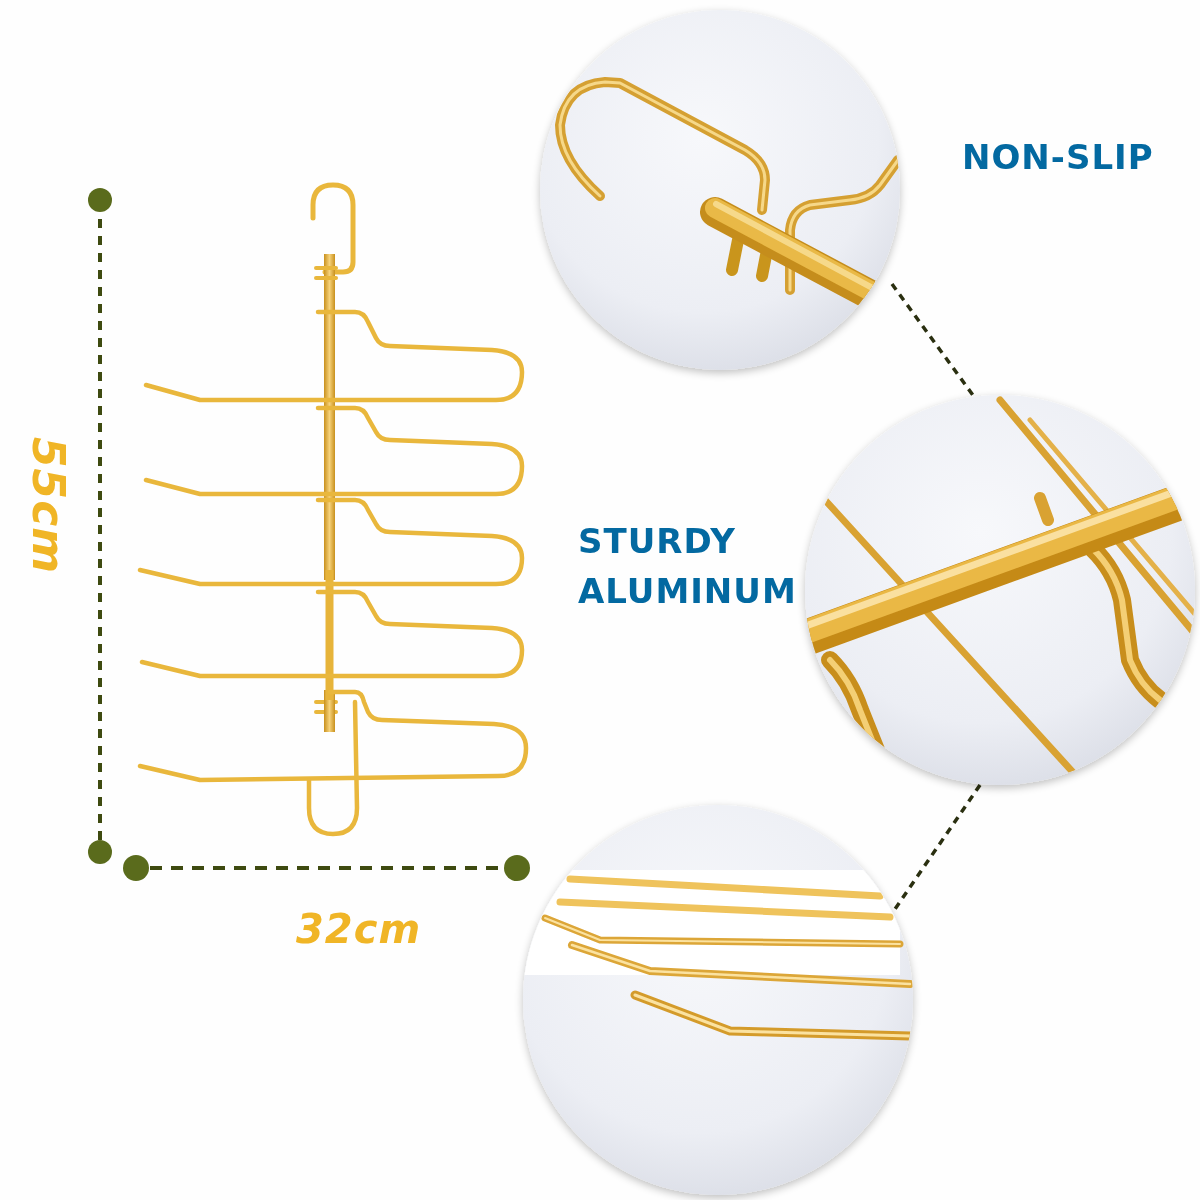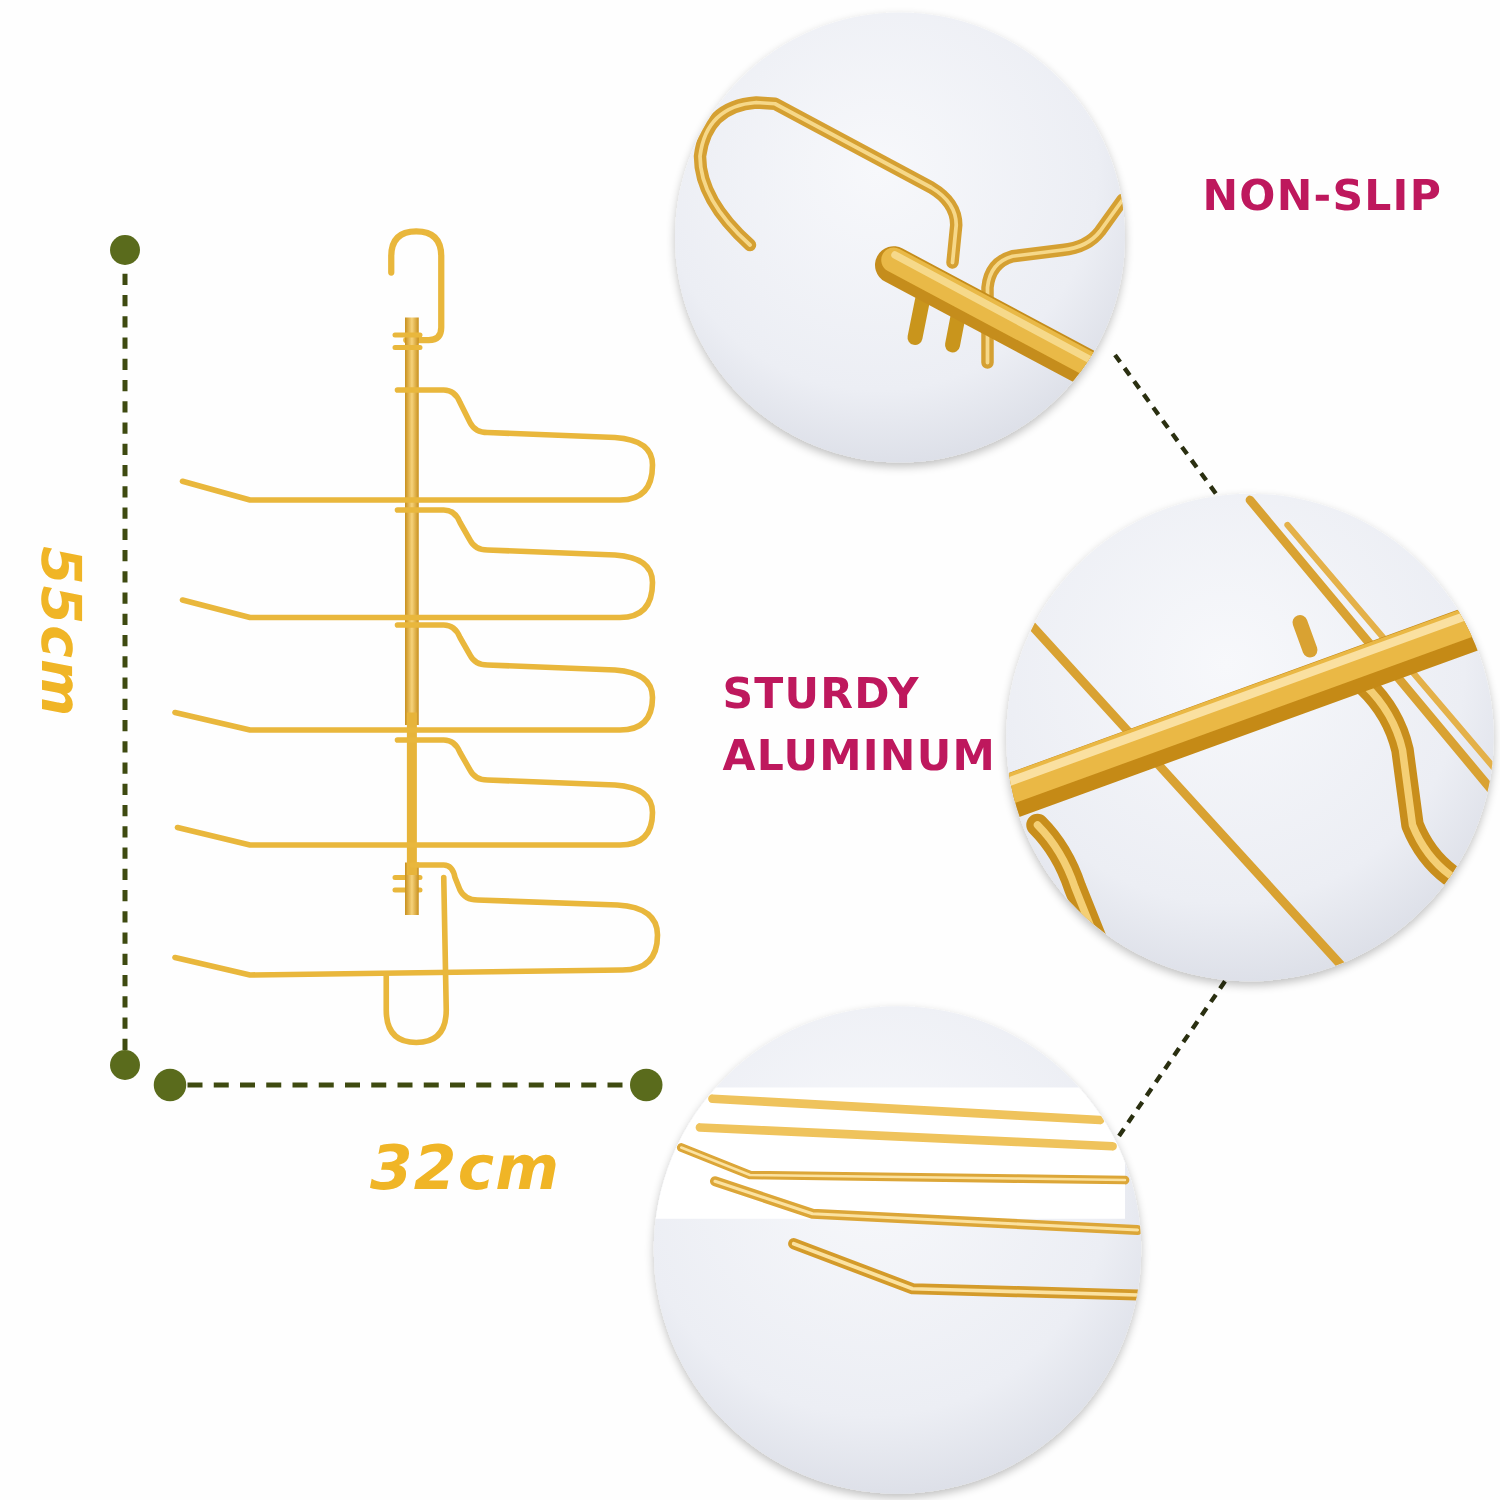--- a/index.html
+++ b/index.html
@@ -35,35 +35,35 @@
       left: 28px;
       top: 480px;
       transform-origin: center center;
       transform: translate(-60px, 0) rotate(90deg);
       width: 160px;
       text-align: center;
     }
     .dim-width {
       left: 296px;
       top: 906px;
-      font-size: 49px;
+      font-size: 40px;
       font-style: italic;
     }
     .feature-label {
       position: absolute;
-      color: #be185d;
+      color: #0369a1;
       font-weight: 700;
       font-size: 34px;
       line-height: 50px;
       letter-spacing: 1px;
       font-family: "DejaVu Sans", sans-serif;
     }
     .feature-label span { display: block; }
     .f1 { left: 962px; top: 132px; }
-    .f2 { left: 578px; top: 530px; }
+    .f2 { left: 578px; top: 516px; }
     .f3 { left: 962px; top: 955px; }
   </style>
 </head>
 <body>
 
 <div class="canvas">
 
   <svg class="layer" viewBox="0 0 1200 1200">
     <defs>
       <radialGradient id="circleGrad" cx="45%" cy="35%" r="70%">

